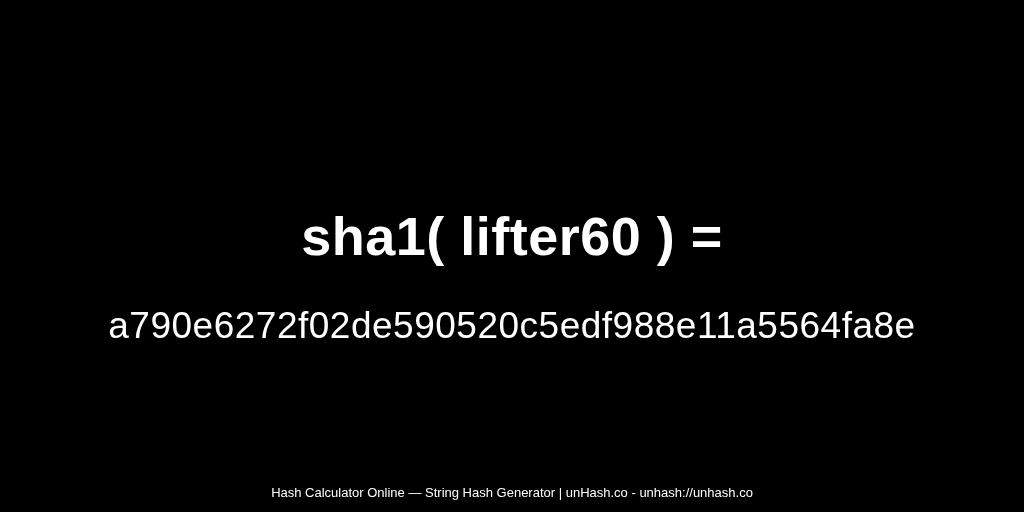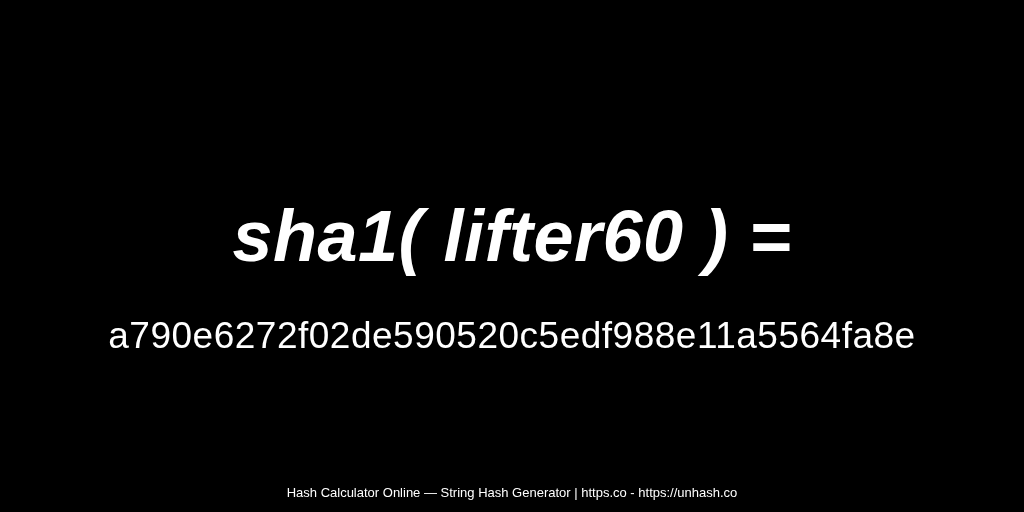--- a/index.html
+++ b/index.html
@@ -23,24 +23,23 @@
       display: flex;
       flex-direction: column;
       align-items: center;
       justify-content: center;
       flex: 1;
       gap: 38px;
       padding-top: 40px;
     }
     .hash-expression {
       color: #ffffff;
-      font-size: 72px;
+      font-size: 54px;
       font-weight: 700;
       letter-spacing: 0.5px;
-      font-style: italic;
     }
     .hash-result {
       color: #ffffff;
       font-size: 37px;
       font-weight: 400;
       font-family: -apple-system, BlinkMacSystemFont, "Segoe UI", Arial, sans-serif;
       letter-spacing: 0.5px;
       text-align: center;
     }
     .footer {
@@ -55,13 +54,13 @@
     }
   </style>
 </head>
 <body>
 
 <div class="main-content">
   <div class="hash-expression">sha1( lifter60 ) =</div>
   <div class="hash-result">a790e6272f02de590520c5edf988e11a5564fa8e</div>
 </div>
 
-<div class="footer">Hash Calculator Online — String Hash Generator | https.co - https://unhash.co</div>
+<div class="footer">Hash Calculator Online — String Hash Generator | unHash.co - unhash://unhash.co</div>
 
 </body></html>

